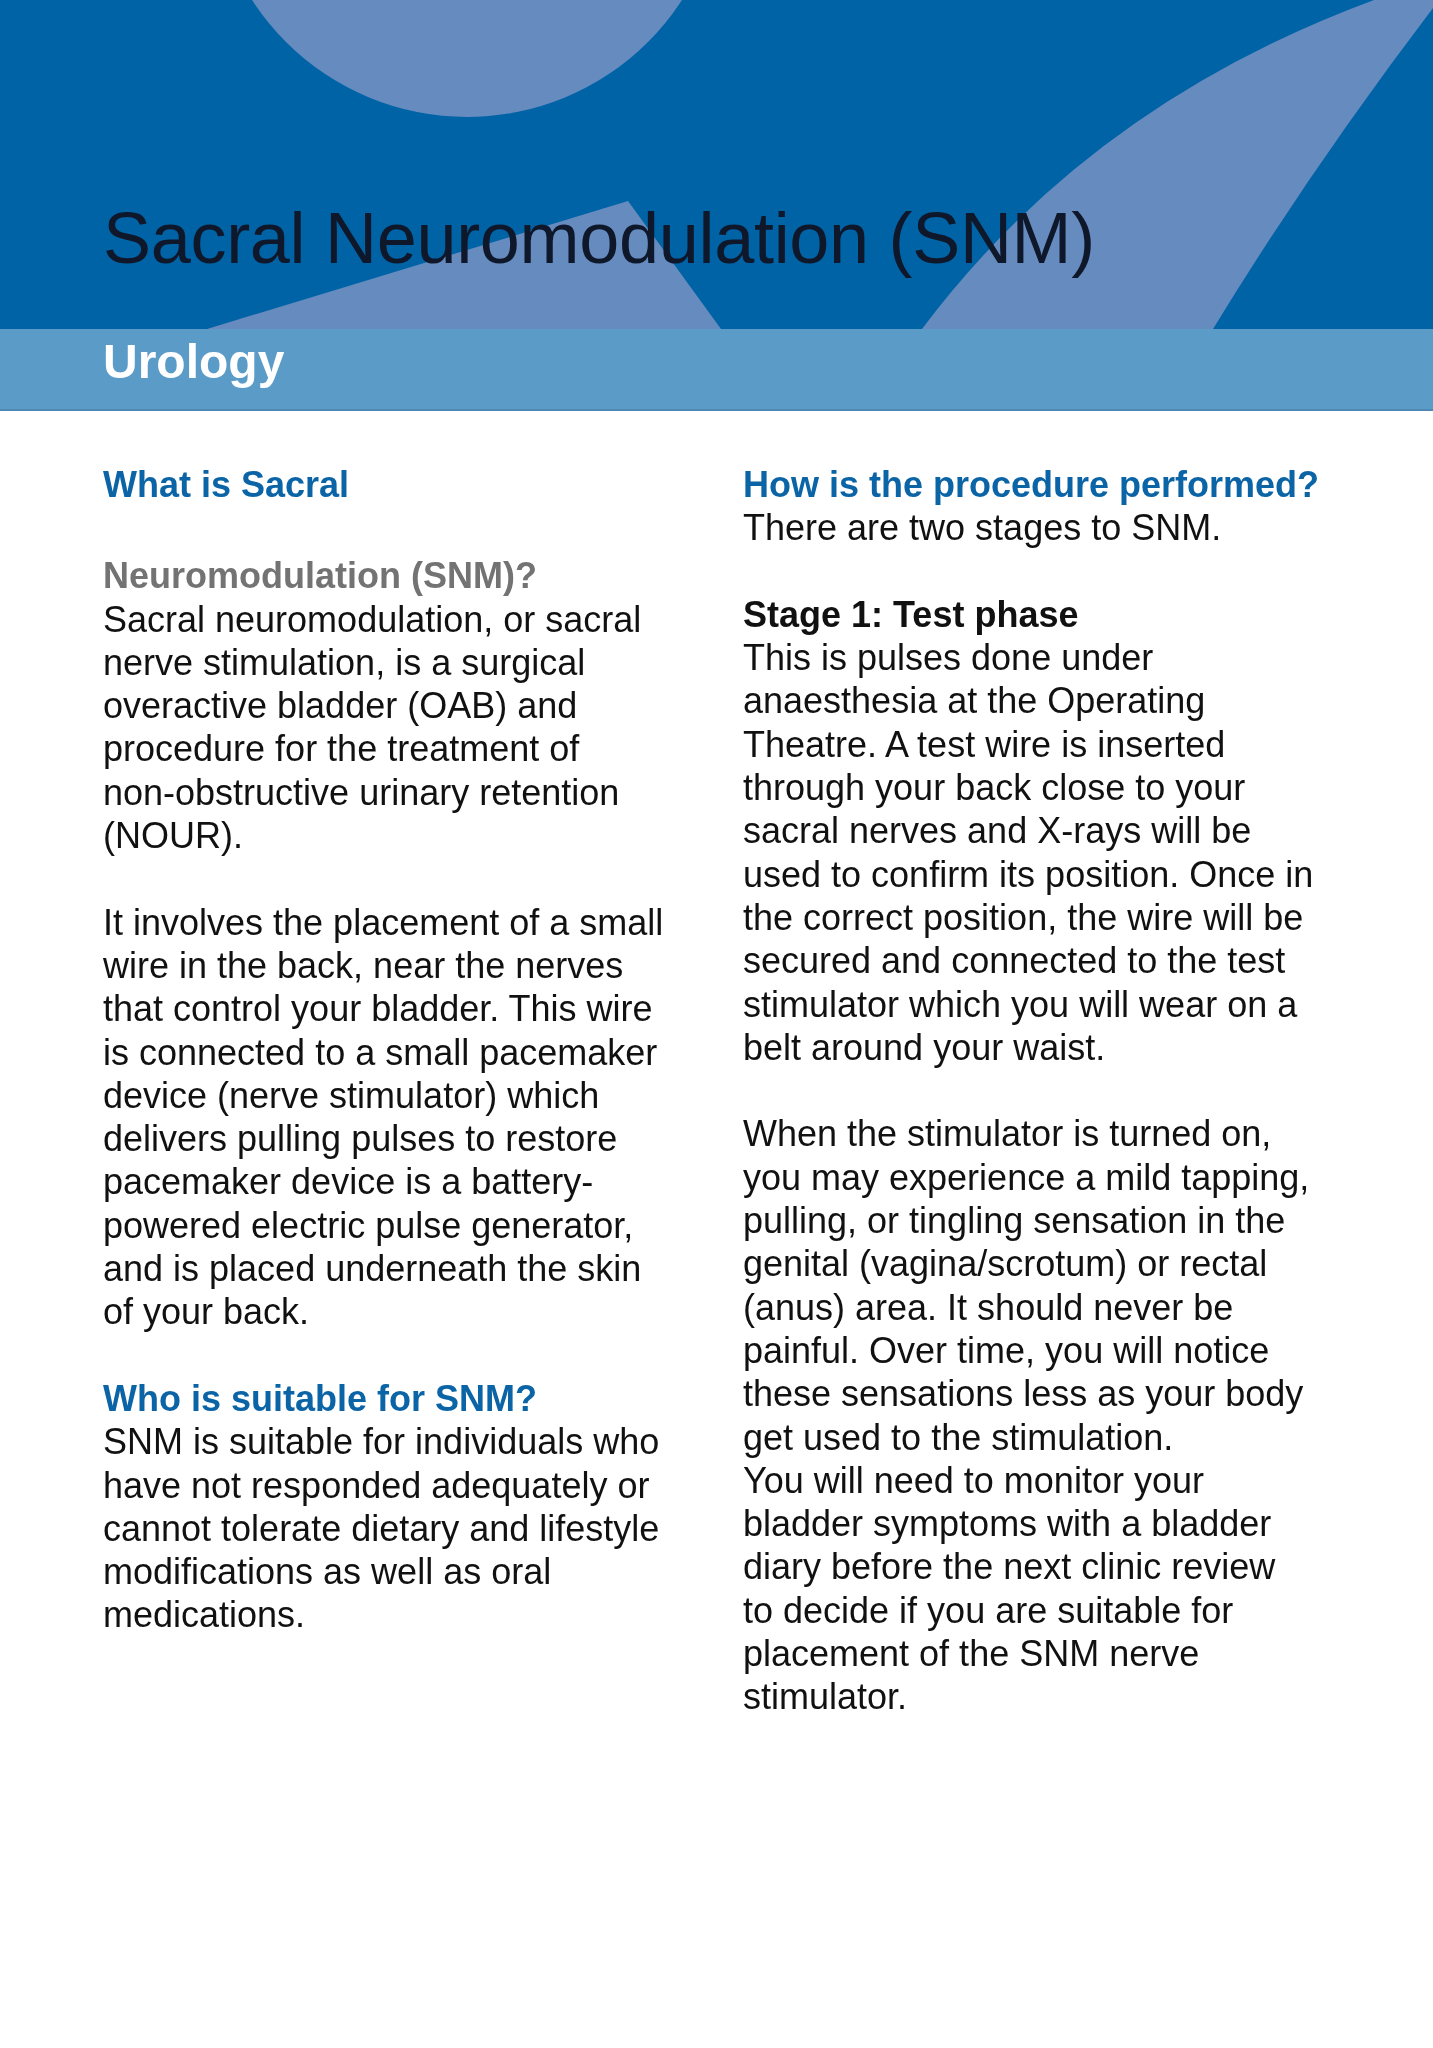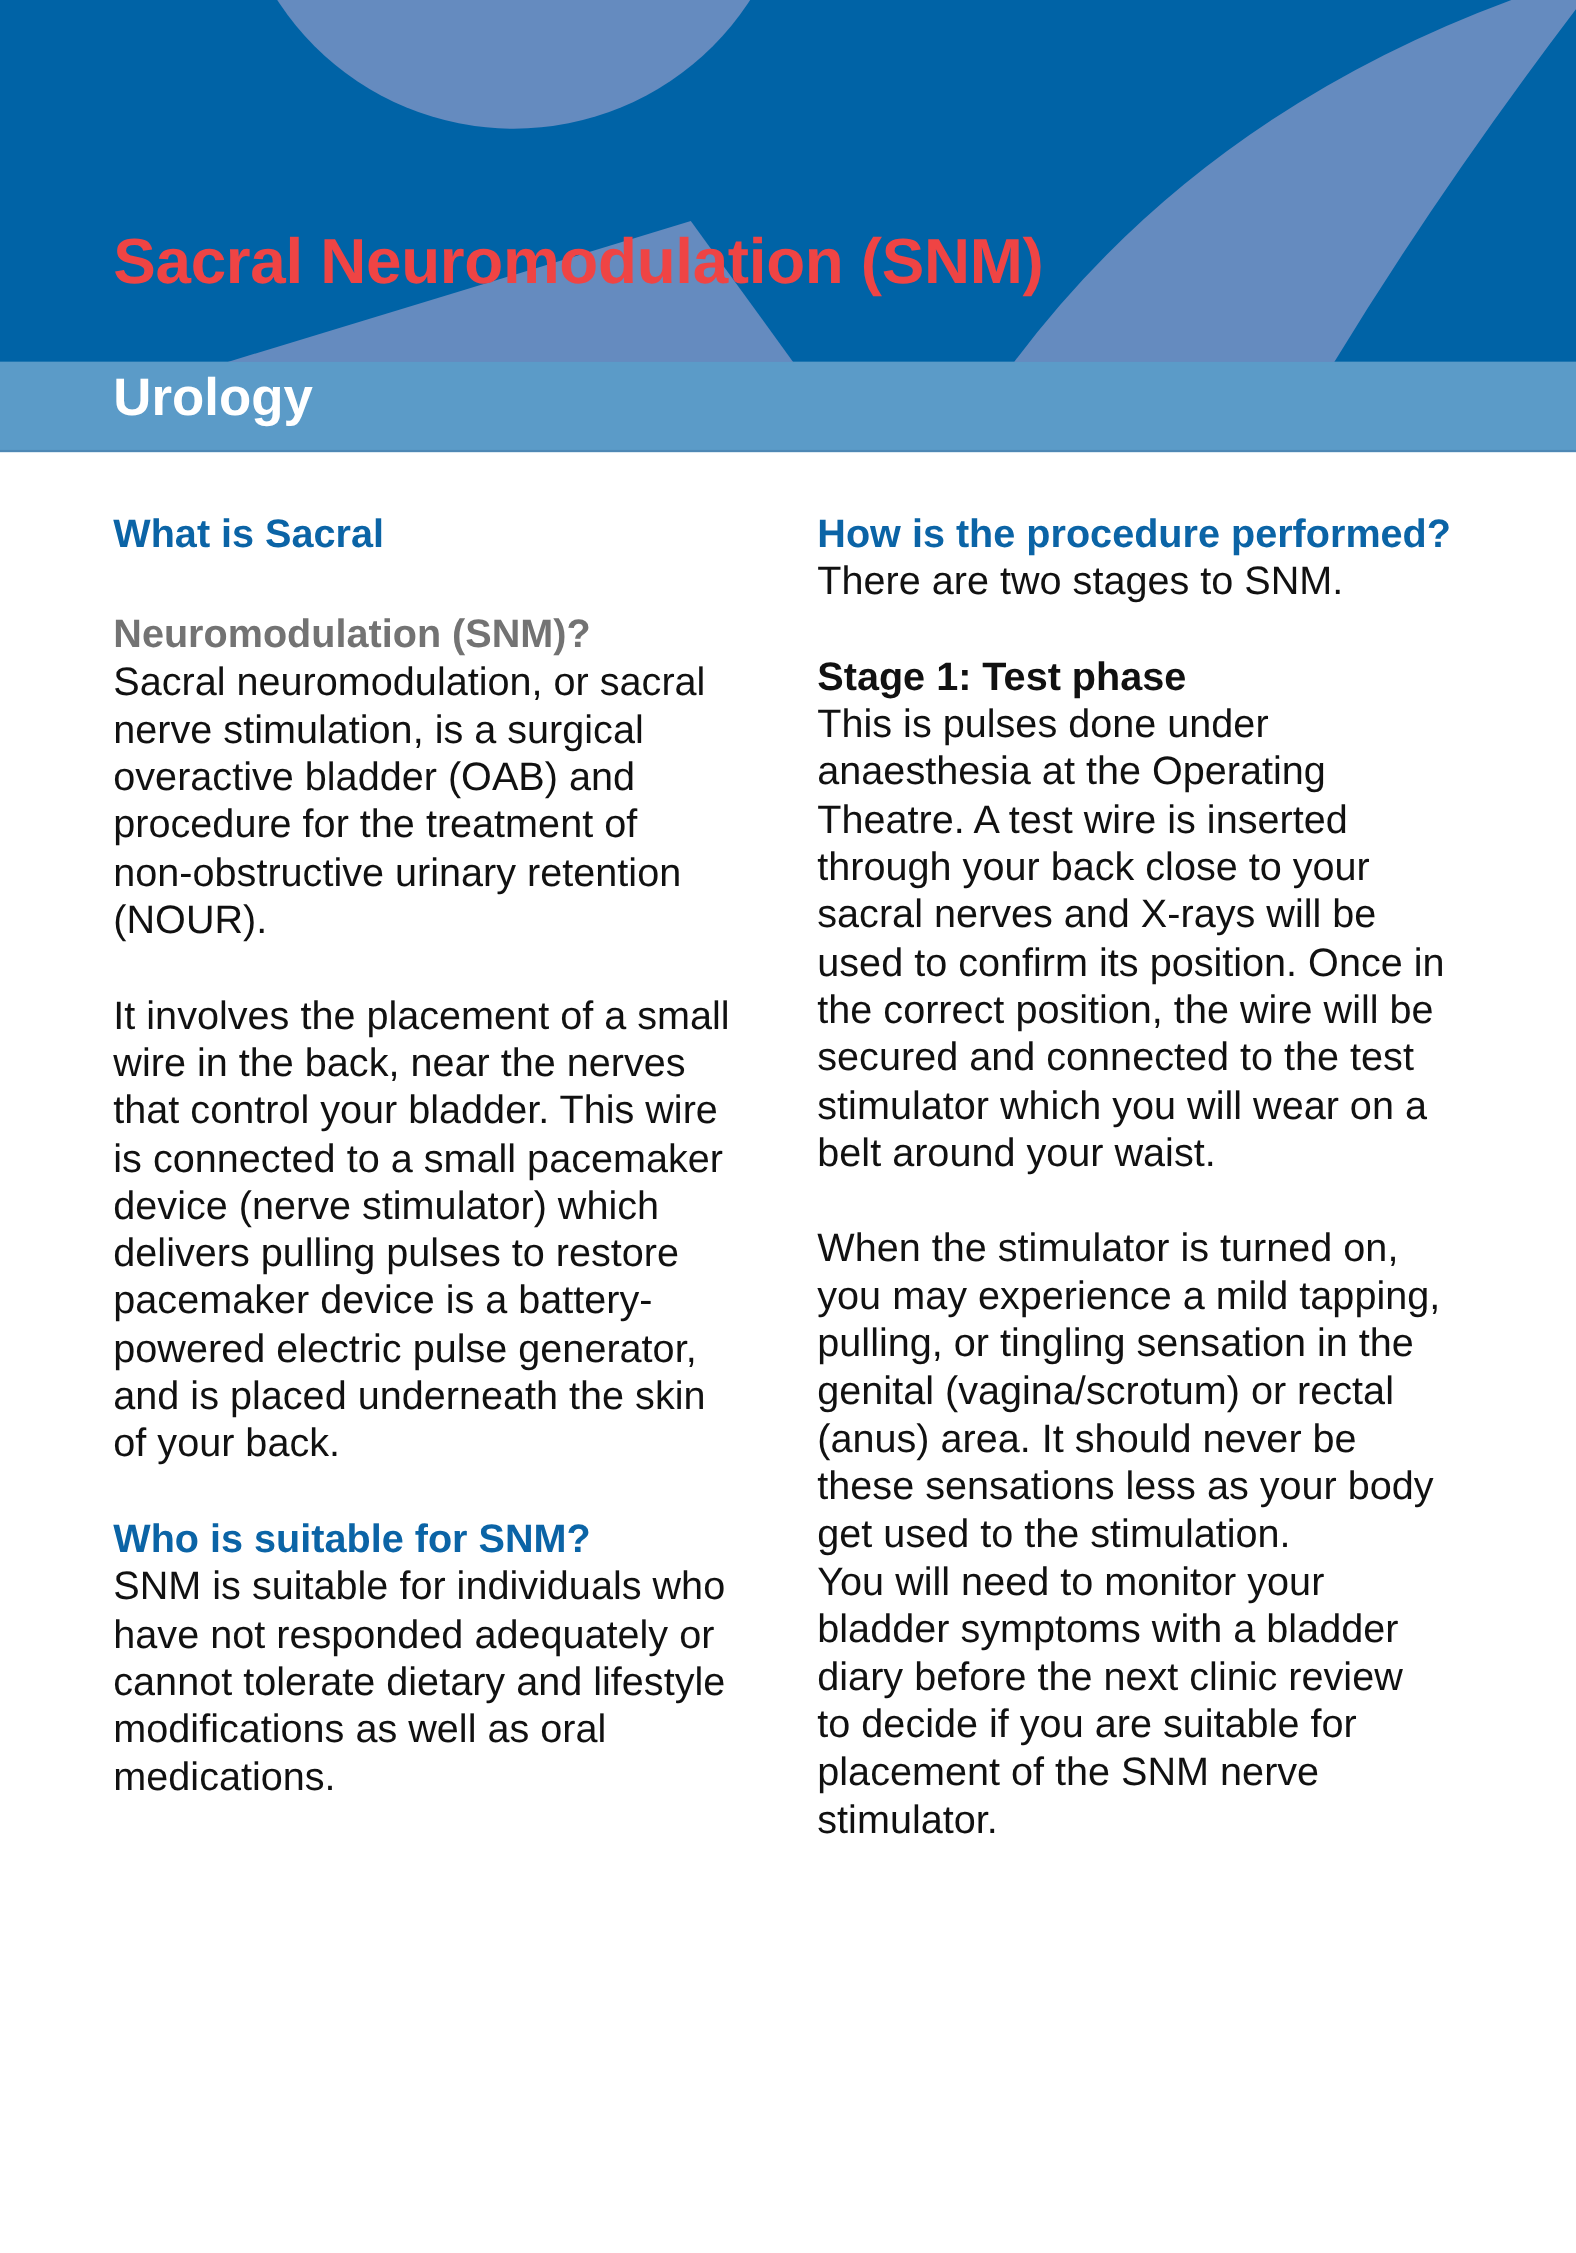--- a/index.html
+++ b/index.html
@@ -1,21 +1,21 @@
 <!DOCTYPE html>
 <html><head>
 <meta charset="utf-8">
 <style>
   html, body { margin: 0; padding: 0; background: #ffffff; }
   body { width: 1433px; height: 2048px; position: relative; overflow: hidden;
          font-family: "Liberation Sans", sans-serif; }
   .header { position: absolute; left: 0; top: 0; width: 1433px; height: 329px; overflow: hidden; }
   .header svg { position: absolute; left: 0; top: 0; }
   .title { position: absolute; left: 103px; top: 183px; margin: 0;
-           font-size: 58px; font-weight: bold; color: #ef4444; line-height: 110px;
+           font-size: 72px; font-weight: normal; color: #0f172a; line-height: 110px;
            white-space: nowrap; letter-spacing: -0.3px; }
   .band { position: absolute; left: 0; top: 329px; width: 1433px; height: 80px;
           border-bottom: 2px solid #4f88b5; }
   .band-label { position: absolute; left: 103px; top: 332px; margin: 0;
                 font-size: 48px; font-weight: bold; color: #ffffff; line-height: 60px; }
   .col { position: absolute; top: 463px; width: 600px; font-size: 36px; line-height: 43.3px; color: #111111; }
   .col.left { left: 103px; }
   .col.right { left: 743px; }
   .line { display: block; white-space: nowrap; height: 43.3px; }
   .h-blue { font-weight: bold; }
@@ -81,20 +81,21 @@
       <span class="line">the correct position, the wire will be</span>
       <span class="line">secured and connected to the test</span>
       <span class="line">stimulator which you will wear on a</span>
       <span class="line">belt around your waist.</span>
       <span class="blank"></span>
       <span class="line">When the stimulator is turned on,</span>
       <span class="line">you may experience a mild tapping,</span>
       <span class="line">pulling, or tingling sensation in the</span>
       <span class="line">genital (vagina/scrotum) or rectal</span>
       <span class="line">(anus) area. It should never be</span>
+      <span class="line">painful. Over time, you will notice</span>
       <span class="line">these sensations less as your body</span>
       <span class="line">get used to the stimulation.</span>
       <span class="line">You will need to monitor your</span>
       <span class="line">bladder symptoms with a bladder</span>
       <span class="line">diary before the next clinic review</span>
       <span class="line">to decide if you are suitable for</span>
       <span class="line">placement of the SNM nerve</span>
       <span class="line">stimulator.</span>
     </div>
 </div>

